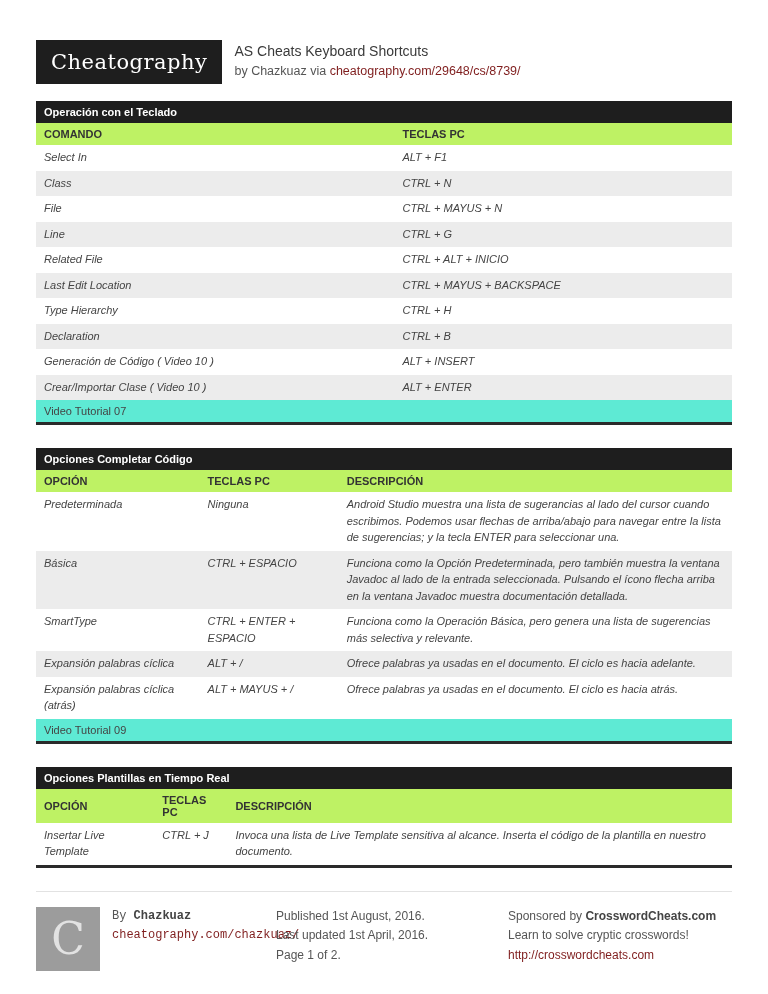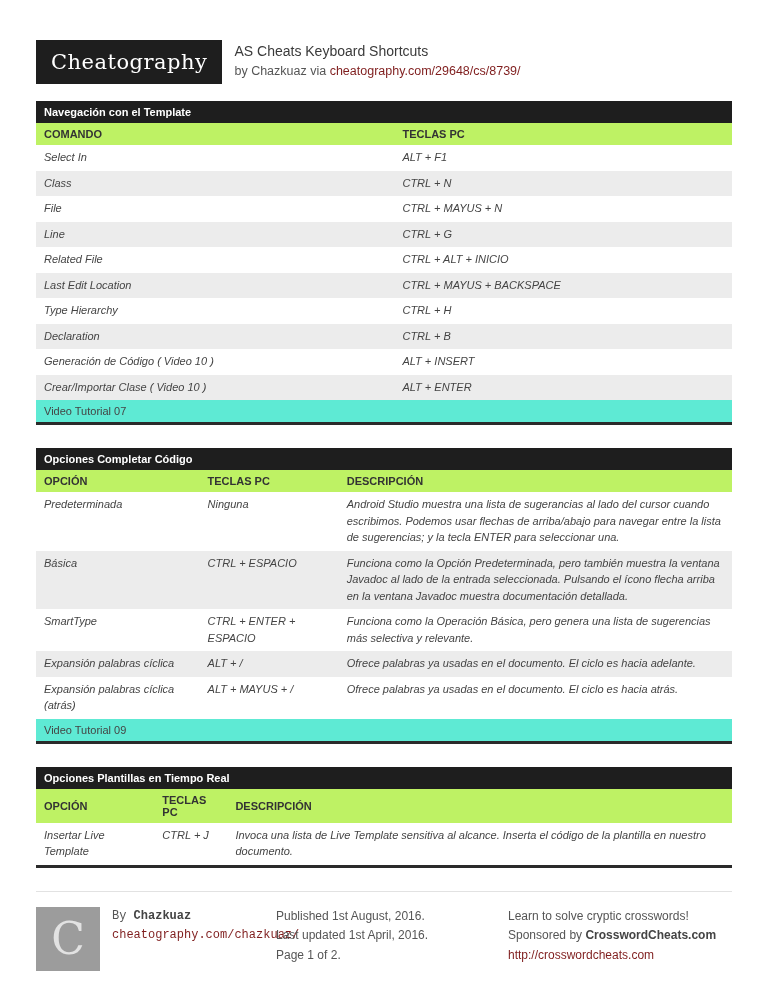--- a/index.html
+++ b/index.html
@@ -80,21 +80,21 @@
   <div class="header">
     <div class="logo">Cheatography</div>
     <div class="title-block">
       <div class="doc-title">AS Cheats Keyboard Shortcuts</div>
       <div class="byline"><span>by Chazkuaz via </span><span class="plainlink">cheatography.com/29648/cs/8739/</span></div>
     </div>
   </div>
 
   <div id="tables-container">
       <section class="table-section">
-        <div class="tbar">Navegación con el Template</div>
+        <div class="tbar">Operación con el Teclado</div>
         <table class="sheet-table">
           <colgroup>
             <col style="width: 51.5%;">
             <col style="width: 48.5%;">
           </colgroup>
           <thead>
             <tr>
               <th>COMANDO</th>
               <th>TECLAS PC</th>
             </tr>
@@ -220,19 +220,19 @@
     <div class="fcol fcol-1">
       <div><span>By </span><span class="bold">Chazkuaz</span></div>
       <div class="plainlink">cheatography.com/chazkuaz/</div>
     </div>
     <div class="fcol fcol-2">
       <div>Published 1st August, 2016.</div>
       <div>Last updated 1st April, 2016.</div>
       <div>Page 1 of 2.</div>
     </div>
     <div class="fcol fcol-3">
+      <div><span>Sponsored by </span><span class="bold">CrosswordCheats.com</span></div>
       <div>Learn to solve cryptic crosswords!</div>
-      <div><span>Sponsored by </span><span class="bold">CrosswordCheats.com</span></div>
       <div class="plainlink">http://crosswordcheats.com</div>
     </div>
   </div>
 
 </div>
 
 </body></html>

